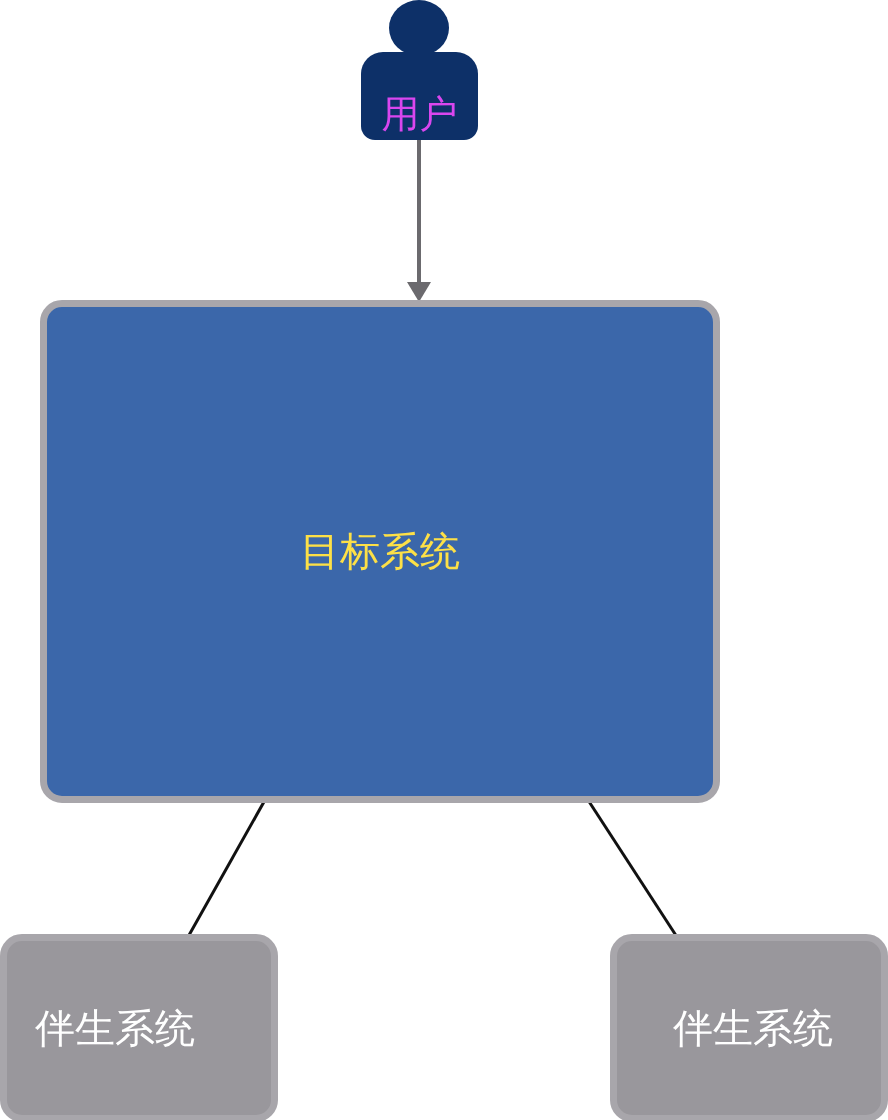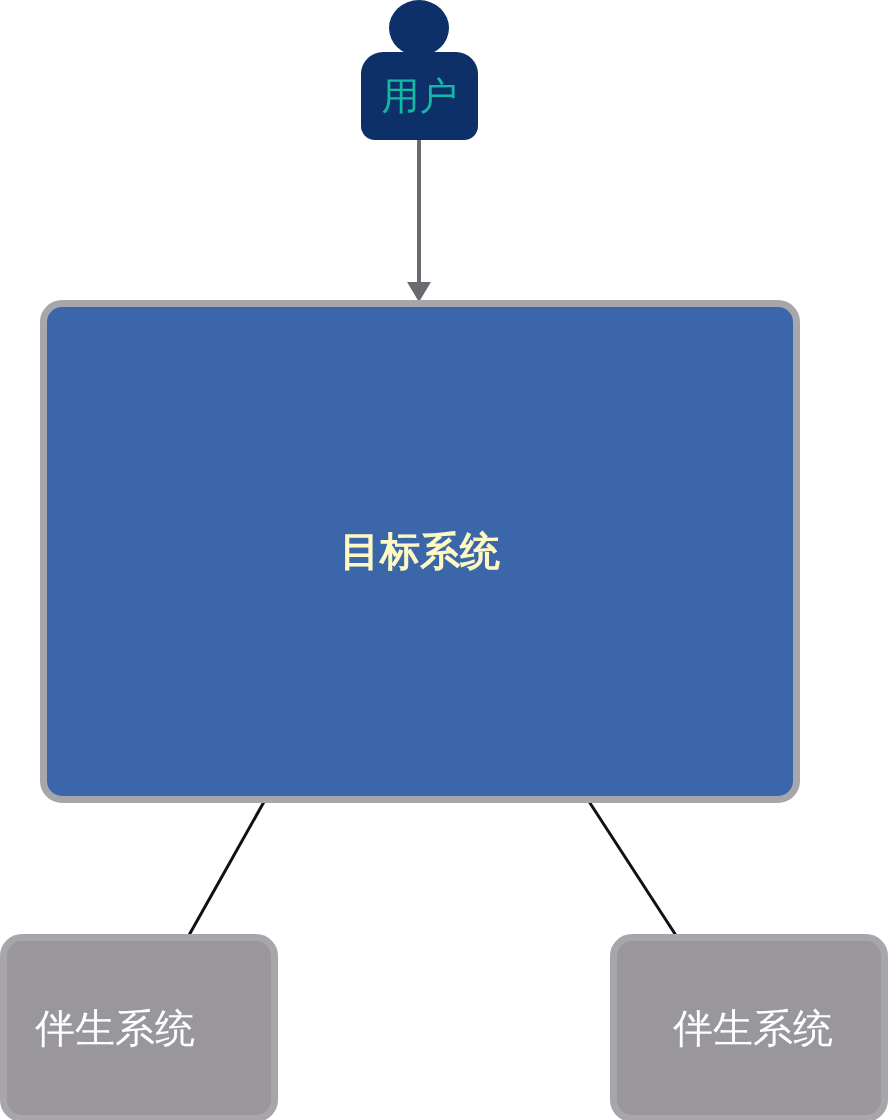--- a/index.html
+++ b/index.html
@@ -8,28 +8,28 @@
       font-family: "DejaVu Sans", "Liberation Sans", sans-serif;
     }
     .abs { position: absolute; }
     svg.links { position: absolute; left: 0; top: 0; width: 888px; height: 1120px; }
     .user-head {
       left: 389px; top: 0px; width: 60px; height: 56px; border-radius: 50%;
       background: #0d3068;
     }
     .user-body {
       left: 361px; top: 52px; width: 117px; height: 88px; border-radius: 22px 22px 14px 14px;
-      background: #0d3068; display: flex; align-items: center; justify-content: center;
-      color: #14b8a6; font-size: 38px;
+      background: #0d3068; display: flex; align-items: flex-end; justify-content: center;
+      color: #d946ef; font-size: 38px;
     }
     .target {
-      left: 40px; top: 300px; width: 760px; height: 503px; box-sizing: border-box;
+      left: 40px; top: 300px; width: 680px; height: 503px; box-sizing: border-box;
       background: #3b67aa; border: 7px solid #a8a6ab; border-radius: 22px;
       display: flex; align-items: center; justify-content: center;
-      color: #fef9c3; font-size: 40px; font-weight: bold;
+      color: #fde047; font-size: 40px;
     }
     .companion {
       width: 278px; height: 188px; box-sizing: border-box;
       background: #99979c; border: 7px solid #a8a6ab; border-radius: 22px;
       display: flex; align-items: center;
       color: #ffffff; font-size: 40px;
     }
     .companion-left { left: 0px; top: 934px; padding-left: 28px; }
     .companion-right { left: 610px; top: 934px; justify-content: center; padding-left: 8px; }
   </style>

